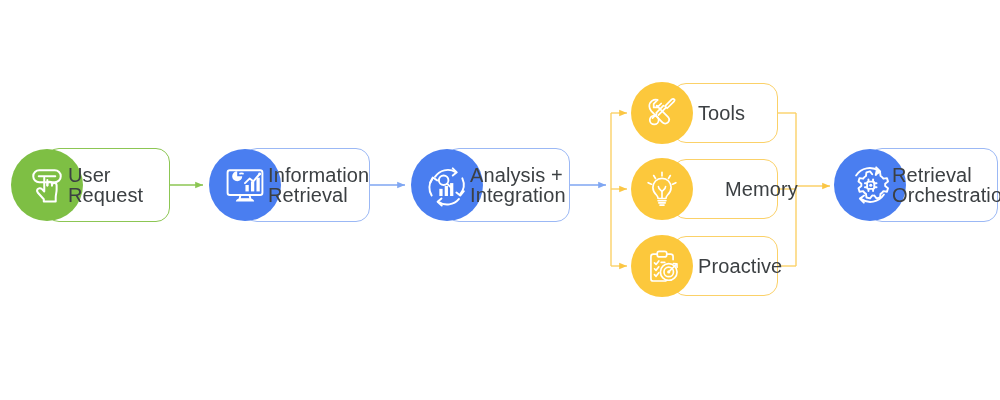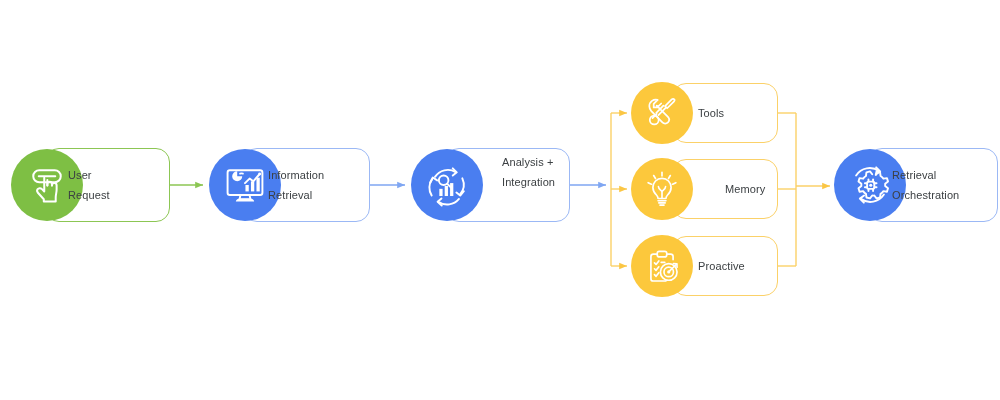--- a/index.html
+++ b/index.html
@@ -39,21 +39,21 @@
     box-sizing: border-box;
     background: #ffffff;
     border-style: solid;
     border-width: 1.4px;
     border-radius: 14px;
   }
   .node-label {
     position: absolute;
     box-sizing: border-box;
     color: #3c4043;
-    font-size: 11px;
+    font-size: 20px;
     line-height: 20px;
     letter-spacing: 0.1px;
     white-space: pre-line;
     display: flex;
     align-items: center;
     justify-content: flex-start;
   }
   .node-icon {
     position: absolute;
     border-radius: 50%;
@@ -155,21 +155,21 @@
         <polyline points="18.5,45.4 14.2,41.4 18.2,38"></polyline>
         <path d="M8 35 A16 16 0 0 1 8.5 18"></path>
         <polyline points="6.4,21.4 9.2,16.2 13.8,19.2"></polyline>
         <circle cx="20.5" cy="19" r="5"></circle>
         <line x1="24.2" y1="22.7" x2="28" y2="26.5"></line>
         <rect x="16" y="28" width="3.4" height="7.5" fill="#ffffff" stroke="none"></rect>
         <rect x="21.6" y="25" width="3.4" height="10.5" fill="#ffffff" stroke="none"></rect>
         <rect x="27.2" y="22" width="3.4" height="13.5" fill="#ffffff" stroke="none"></rect>
       </svg>
     </div>
-    <div class="node-label" style="left:470px; top:147px; width:98px; height:50px;margin-left:32px;">Analysis +
+    <div class="node-label" style="left:470px; top:160px; width:98px; height:50px;">Analysis +
 Integration</div>
   </div>
 
   <div class="node">
     <div class="node-box" style="left:672px; top:83px; width:106px; height:60px; border-color:#FBD168;"></div>
     <div class="node-icon" style="left:631px; top:82px; width:62px; height:62px; background:#FCC83C;">
       <svg width="38" height="38" viewBox="0 0 48 48" fill="none" stroke="#ffffff" stroke-width="2.2" stroke-linecap="round" stroke-linejoin="round">
         <path d="M18.5 7.5 L13.5 12.5 L13.5 17 L18 17 L23 12 M18.5 7.5 C13.5 6 8 9.5 8 15.5 C8 18 9 20 10.5 21.6 L24.5 35.8 C26.5 37.8 29.5 37.8 31.5 35.8 C33.4 33.8 33.4 30.9 31.5 28.9 L17.3 14.8"></path>
         <path d="M39 9.5 L30.5 18 L27.8 15.3 L36.3 6.8 C37.3 5.9 38.7 5.9 39.5 6.8 C40.3 7.6 40 8.6 39 9.5 Z"></path>
         <line x1="28.6" y1="17.6" x2="19.5" y2="26.7"></line>

